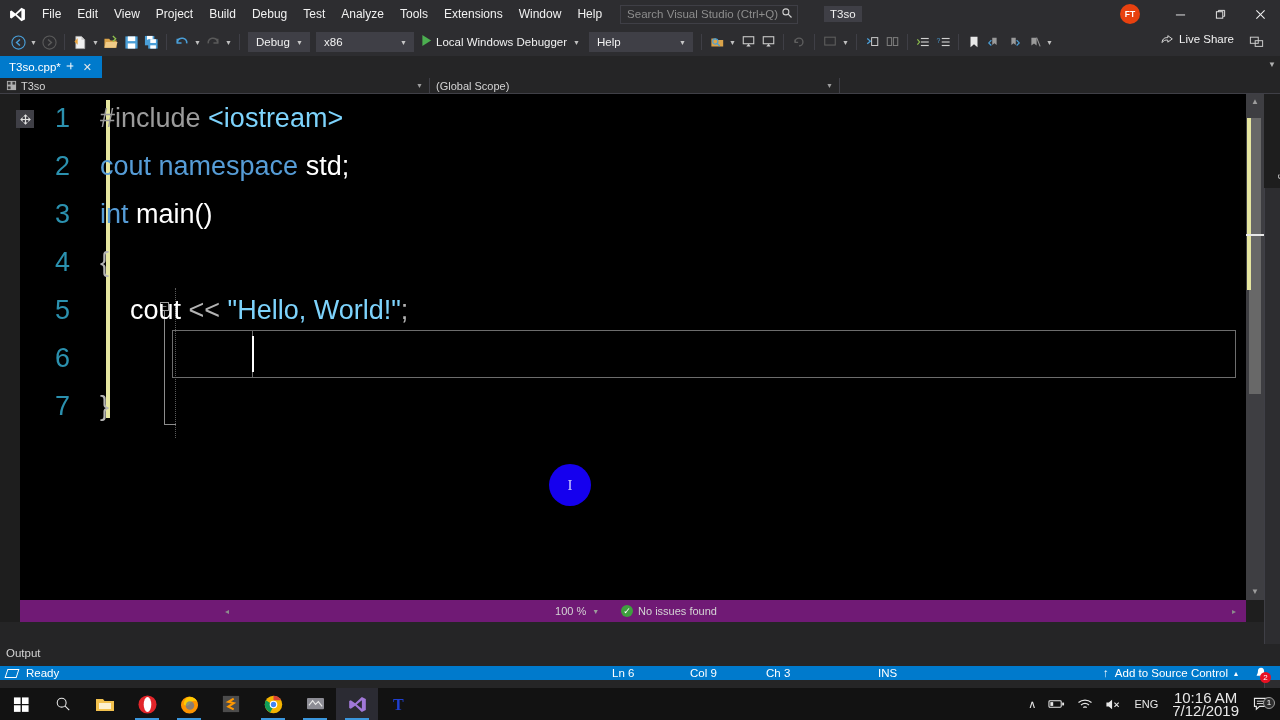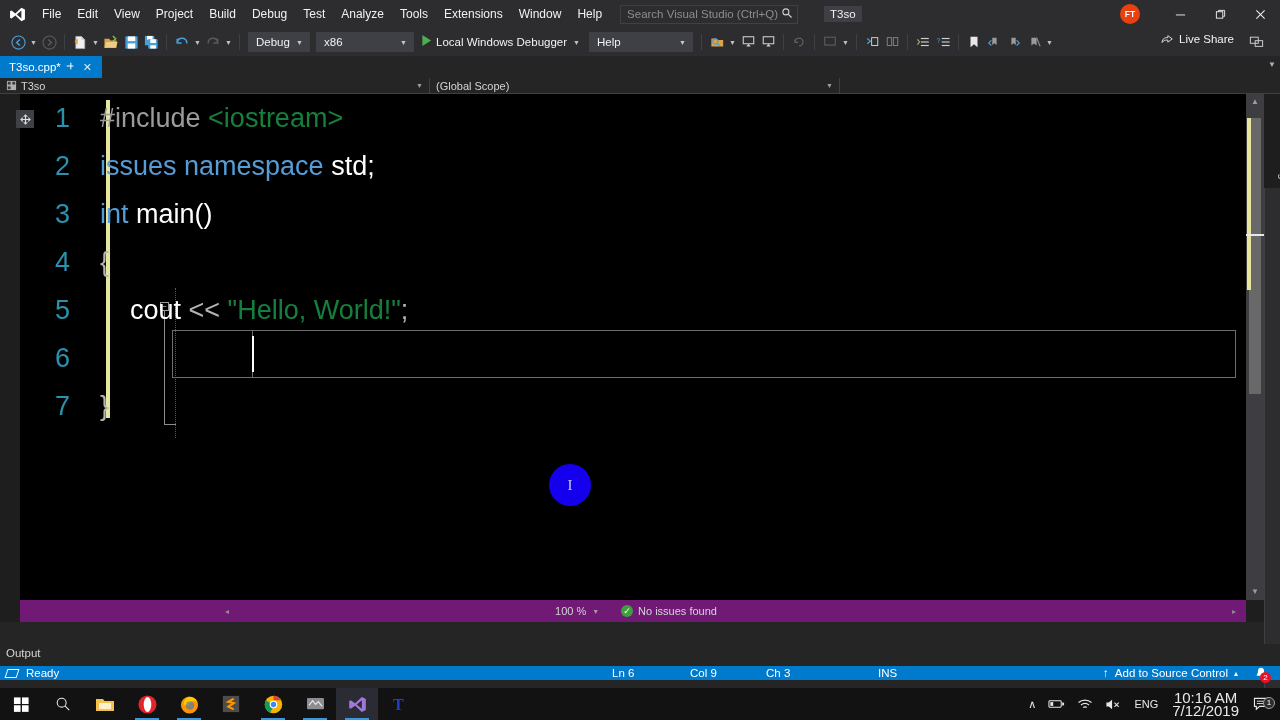--- a/index.html
+++ b/index.html
@@ -112,21 +112,21 @@
   }
   .changebar {
     position: absolute; left: 86px; top: 6px; width: 4px; height: 318px;
     background: #e6e6a0;
   }
   .code {
     position: relative; padding-left: 12px; font-size: 27px;
     font-family: "Liberation Sans", sans-serif; white-space: pre; color: #dcdcdc;
   }
   .k-pre  { color: #9b9b9b; }   
-  .k-str  { color: #15803d; }   
+  .k-str  { color: #7dd3fc; }   
   .k-key  { color: #569cd6; }   
   .k-id   { color: #ffffff; }   
   .k-op   { color: #b4b4b4; }   
   .guide  {
     position: absolute; left: 155px; top: 0; width: 0;
     border-left: 1px dotted #5a5a5a; height: 155px;
   }
   .fold-box {
     position: absolute; left: 140px; top: 208px; width: 9px; height: 9px;
     border: 1px solid #9a9a9a; color: #c8c8c8; font-size: 8px;
@@ -556,21 +556,21 @@
         <div class="fold-line"></div>
         <div class="fold-tick"></div>
 
         <div class="line">
           <div class="lnum">1</div>
           <div class="code"><span class="k-pre">#include </span><span class="k-str">&lt;iostream&gt;</span></div>
         </div>
 
         <div class="line">
           <div class="lnum">2</div>
-          <div class="code"><span class="k-key">issues namespace </span><span class="k-id">std;</span></div>
+          <div class="code"><span class="k-key">cout namespace </span><span class="k-id">std;</span></div>
         </div>
 
         <div class="line">
           <div class="lnum">3</div>
           <div class="code"><span class="k-key">int </span><span class="k-id">main()</span></div>
         </div>
 
         <div class="line">
           <div class="lnum">4</div>
           <div class="code"><span class="k-op">{</span></div>

